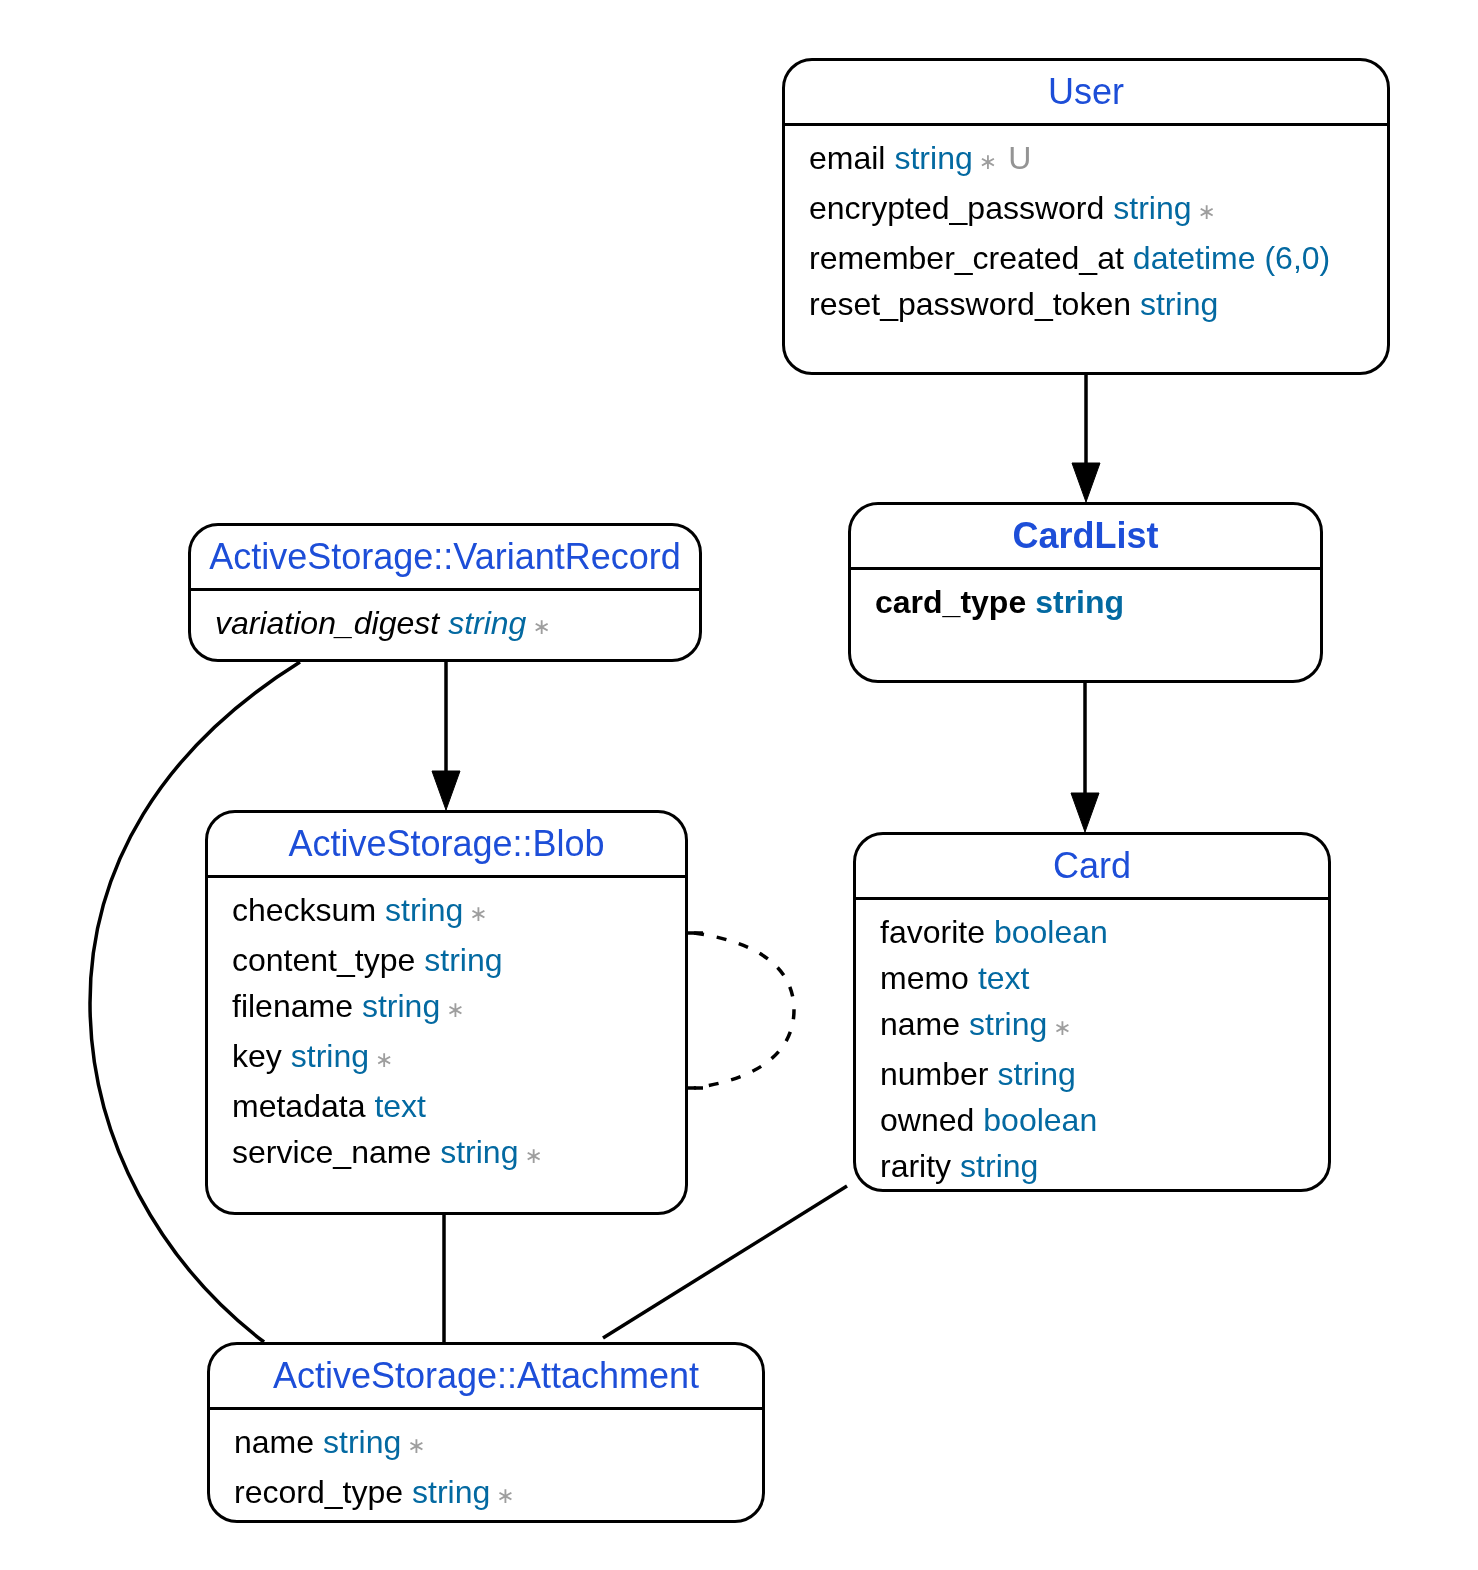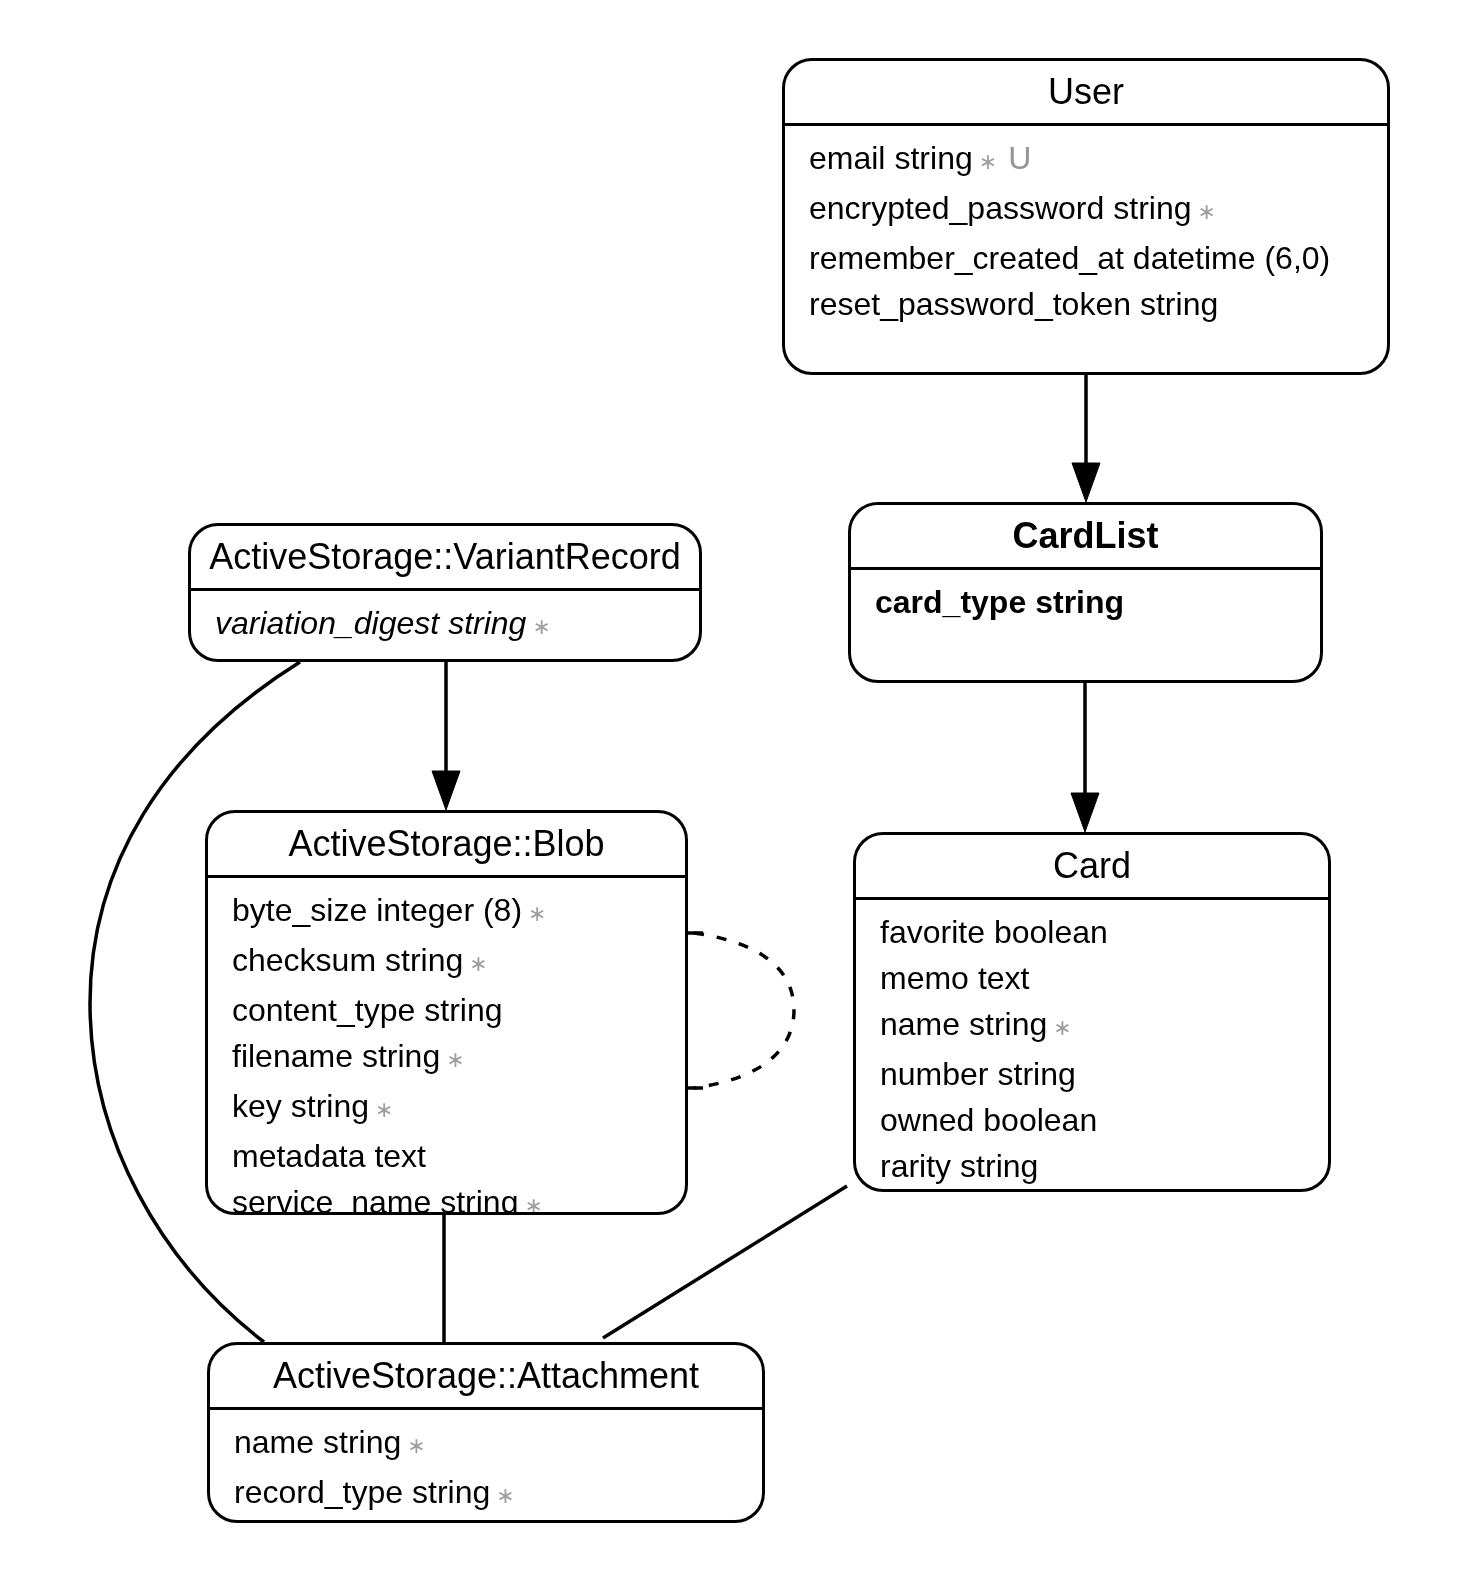--- a/index.html
+++ b/index.html
@@ -18,35 +18,35 @@
     border: 3.5px solid #000000;
     border-radius: 30px;
     overflow: hidden;
   }
   .entity .title {
     height: 62px;
     display: flex;
     align-items: center;
     justify-content: center;
     font-size: 36px;
-    color: #000000;
+    color: #1d4ed8;
     border-bottom: 3.5px solid #000000;
     white-space: nowrap;
   }
   .entity .attrs {
     padding: 9px 18px 10px 24px;
   }
   .entity.indent-more .attrs { padding-left: 24px; font-style: italic; }
   .attr {
     font-size: 32px;
     line-height: 46px;
     color: #000000;
     white-space: nowrap;
   }
-  .a-type  { color: #000000; margin-left: 9px; }
+  .a-type  { color: #0369a1; margin-left: 9px; }
   .a-flag  { color: #9e9e9e; margin-left: 6px; font-size: 22px; }
   .a-extra { color: #949494; margin-left: 11px; }
   #edges {
     position: absolute;
     left: 0; top: 0;
     pointer-events: none;
   }
   #edges path, #edges line { stroke: #000000; stroke-width: 3.5; fill: none; }
   #edges polygon { fill: #000000; stroke: #000000; }
 </style>
@@ -87,21 +87,20 @@
   <div class="entity indent-more" style="left:188px; top:523px; width:514px; height:139px;">
     <div class="title">ActiveStorage::VariantRecord</div>
     <div class="attrs">
       <div class="attr"><span class="a-name">variation_digest</span><span class="a-type">string</span><span class="a-flag">∗</span></div>
     </div>
   </div>
 
   <div class="entity" style="left:205px; top:810px; width:483px; height:405px;">
     <div class="title">ActiveStorage::Blob</div>
     <div class="attrs">
-      <div class="attr"><span class="a-name">byte_size</span><span class="a-type">integer (8)</span><span class="a-flag">∗</span></div>
       <div class="attr"><span class="a-name">checksum</span><span class="a-type">string</span><span class="a-flag">∗</span></div>
       <div class="attr"><span class="a-name">content_type</span><span class="a-type">string</span></div>
       <div class="attr"><span class="a-name">filename</span><span class="a-type">string</span><span class="a-flag">∗</span></div>
       <div class="attr"><span class="a-name">key</span><span class="a-type">string</span><span class="a-flag">∗</span></div>
       <div class="attr"><span class="a-name">metadata</span><span class="a-type">text</span></div>
       <div class="attr"><span class="a-name">service_name</span><span class="a-type">string</span><span class="a-flag">∗</span></div>
     </div>
   </div>
 
   <div class="entity" style="left:207px; top:1342px; width:558px; height:181px;">

